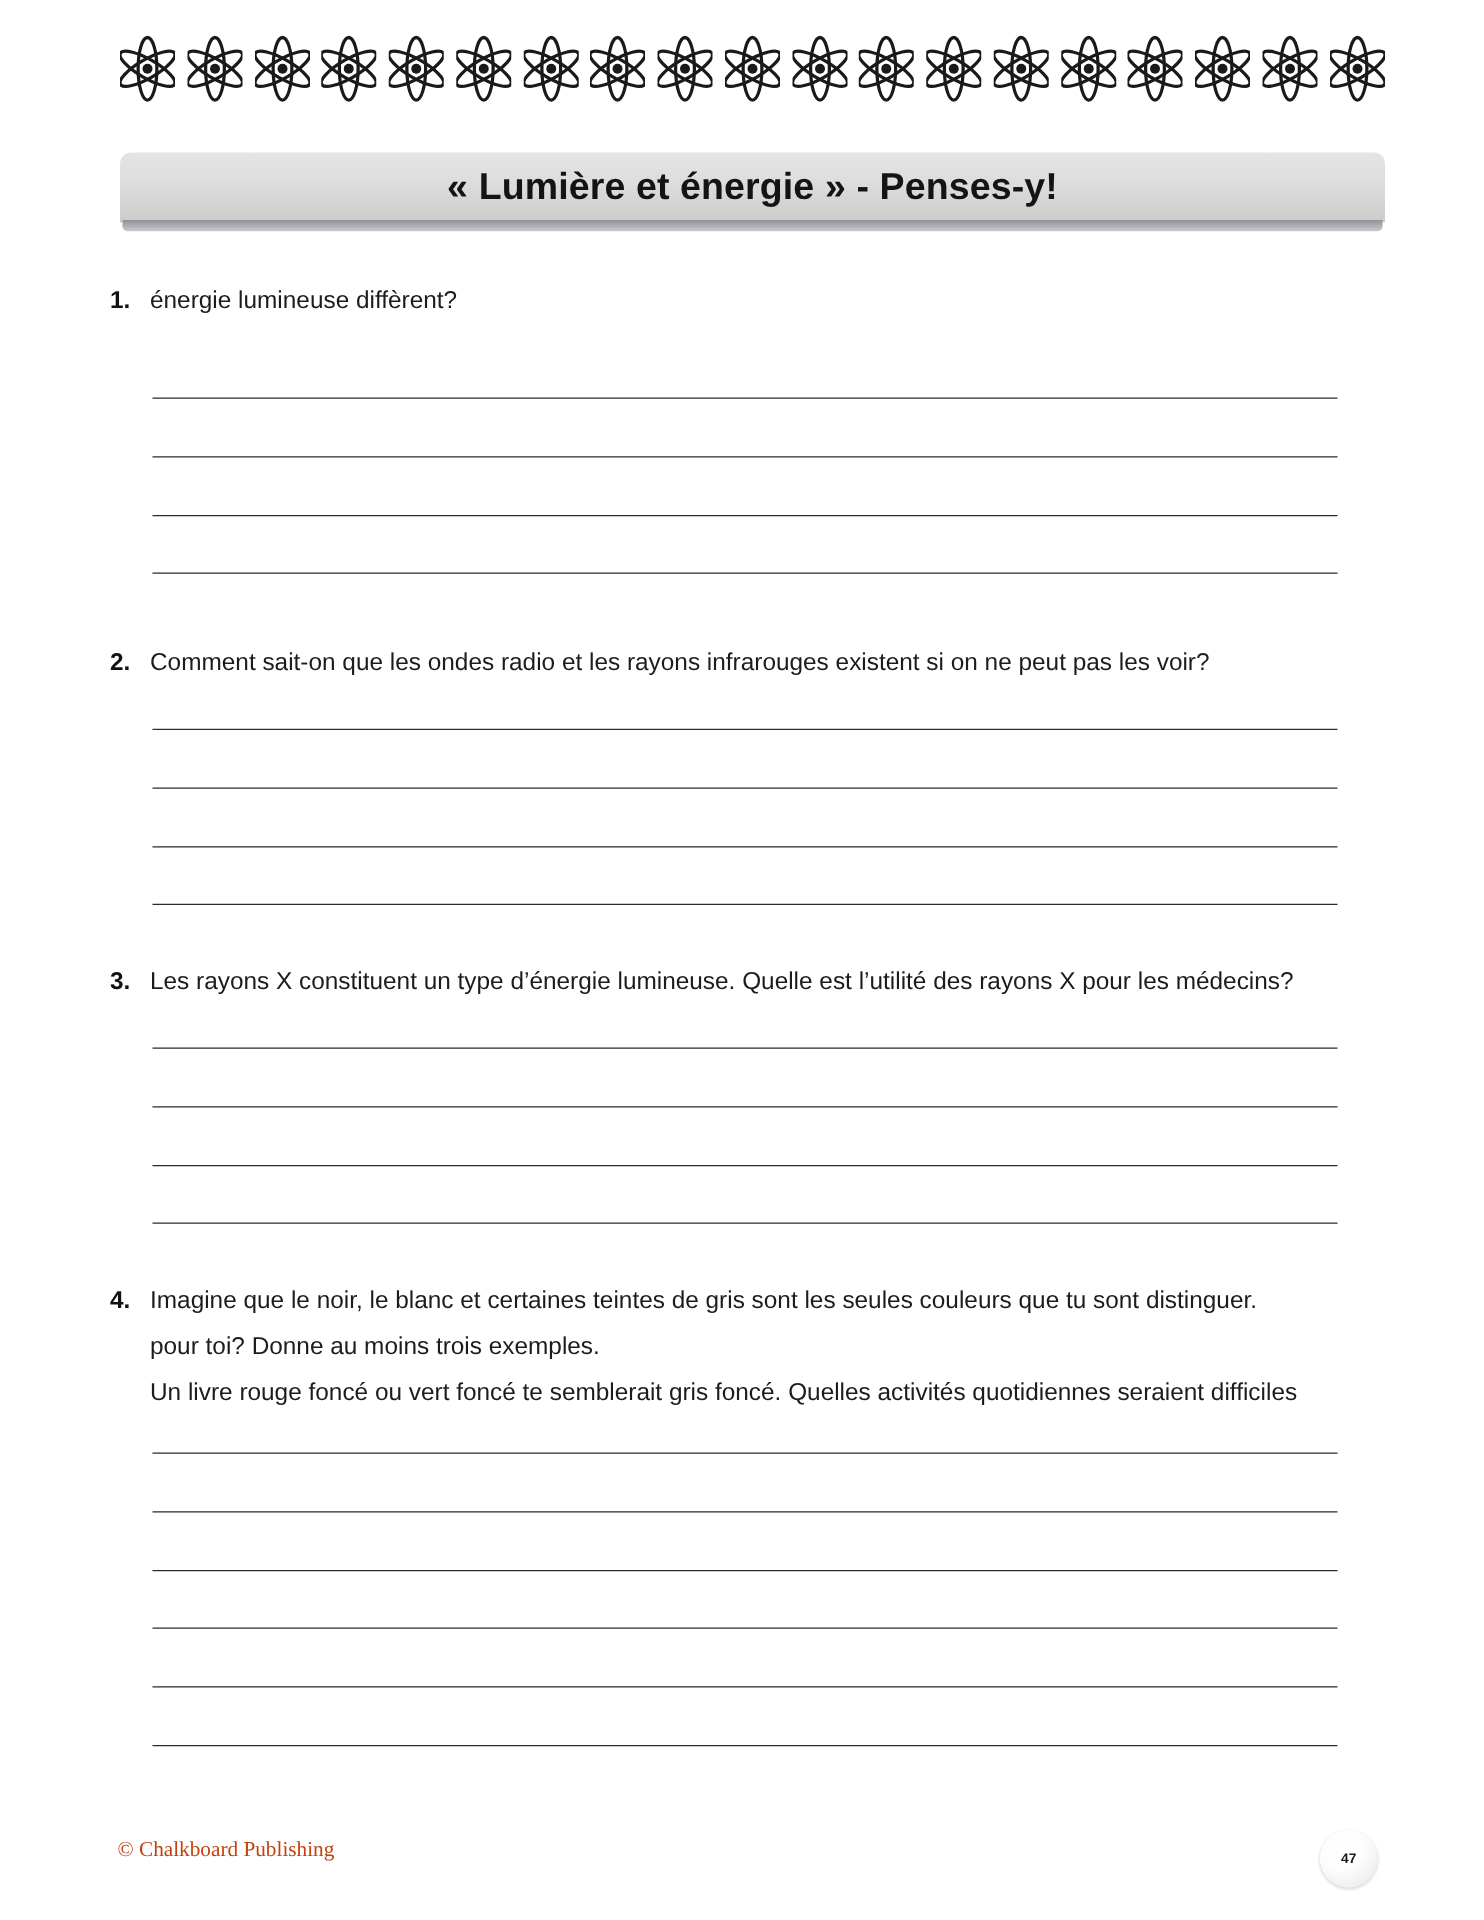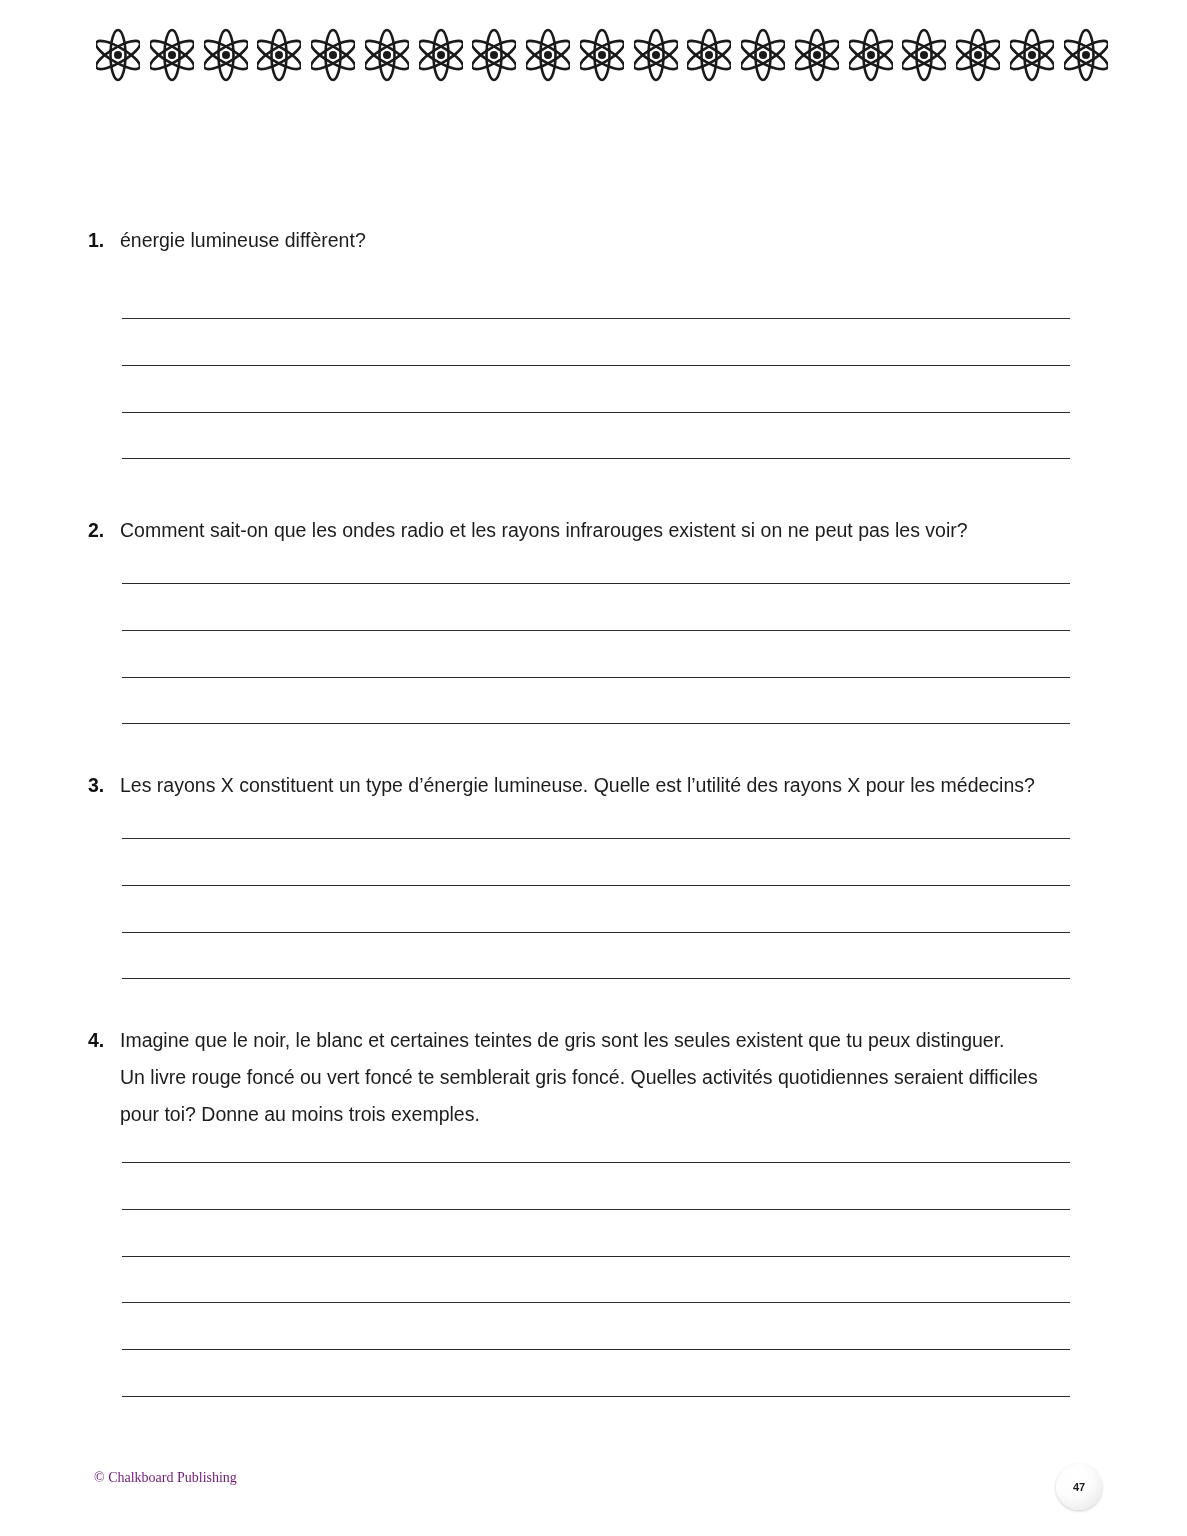--- a/index.html
+++ b/index.html
@@ -117,22 +117,22 @@
     border-bottom: 1.6px solid #2b2b2b;
     margin: 0;
   }
 
   
   .footer-credit {
     position: absolute;
     left: 94px;
     top: 1470px;
     font-family: "Liberation Serif", serif;
-    font-size: 14px;
-    color: #701a75;
+    font-size: 17px;
+    color: #c2410c;
     white-space: nowrap;
   }
   .page-number {
     position: absolute;
     left: 1056px;
     top: 1464px;
     width: 46px;
     height: 46px;
     border-radius: 50%;
     background: radial-gradient(circle at 36% 30%, #ffffff 0%, #fdfdfd 42%, #f0f0f0 74%, #e3e3e3 100%);
@@ -260,20 +260,25 @@
         <circle cx="22" cy="29" r="4" fill="#1a1a1a"></circle>
       </svg>
       <svg viewBox="0 0 44 58" class="atom-icon">
         <ellipse cx="22" cy="29" rx="7.5" ry="25" fill="none" stroke="#1a1a1a" stroke-width="2.6" transform="rotate(0 22 29)"></ellipse>
         <ellipse cx="22" cy="29" rx="7.5" ry="25" fill="none" stroke="#1a1a1a" stroke-width="2.6" transform="rotate(60 22 29)"></ellipse>
         <ellipse cx="22" cy="29" rx="7.5" ry="25" fill="none" stroke="#1a1a1a" stroke-width="2.6" transform="rotate(120 22 29)"></ellipse>
         <circle cx="22" cy="29" r="4" fill="#1a1a1a"></circle>
       </svg>
     </div>
 
+  <div class="banner-wrap">
+    <div class="banner"></div>
+    <div class="banner-shadow"></div>
+    <div class="banner-title">« Lumière et énergie » - Penses-y!</div>
+  </div>
 
   <div id="questions-root">
       <div class="question-block" style="top: 222px;">
         <div class="q-text">
           <span class="q-num">1.</span>
           <span class="q-line-text">énergie lumineuse diffèrent?</span>
         </div>
       </div>
       <div class="lines" style="top: 318px; position: absolute;">
         <div class="answer-line" style="position: absolute; left: 0px; width: 948px; top: 0px;"></div>
@@ -301,23 +306,23 @@
       </div>
       <div class="lines" style="top: 838px; position: absolute;">
         <div class="answer-line" style="position: absolute; left: 0px; width: 948px; top: 0px;"></div>
         <div class="answer-line" style="position: absolute; left: 0px; width: 948px; top: 46.8px;"></div>
         <div class="answer-line" style="position: absolute; left: 0px; width: 948px; top: 93.6px;"></div>
         <div class="answer-line" style="position: absolute; left: 0px; width: 948px; top: 140.4px;"></div>
       </div>
       <div class="question-block" style="top: 1022px;">
         <div class="q-text">
           <span class="q-num">4.</span>
-          <span class="q-line-text">Imagine que le noir, le blanc et certaines teintes de gris sont les seules existent que tu peux distinguer.</span>
+          <span class="q-line-text">Imagine que le noir, le blanc et certaines teintes de gris sont les seules couleurs que tu sont distinguer.</span>
+          <span class="q-line-text">pour toi? Donne au moins trois exemples.</span>
           <span class="q-line-text">Un livre rouge foncé ou vert foncé te semblerait gris foncé. Quelles activités quotidiennes seraient difficiles</span>
-          <span class="q-line-text">pour toi? Donne au moins trois exemples.</span>
         </div>
       </div>
       <div class="lines" style="top: 1162px; position: absolute;">
         <div class="answer-line" style="position: absolute; left: 0px; width: 948px; top: 0px;"></div>
         <div class="answer-line" style="position: absolute; left: 0px; width: 948px; top: 46.8px;"></div>
         <div class="answer-line" style="position: absolute; left: 0px; width: 948px; top: 93.6px;"></div>
         <div class="answer-line" style="position: absolute; left: 0px; width: 948px; top: 140.4px;"></div>
         <div class="answer-line" style="position: absolute; left: 0px; width: 948px; top: 187.2px;"></div>
         <div class="answer-line" style="position: absolute; left: 0px; width: 948px; top: 234px;"></div>
       </div>

